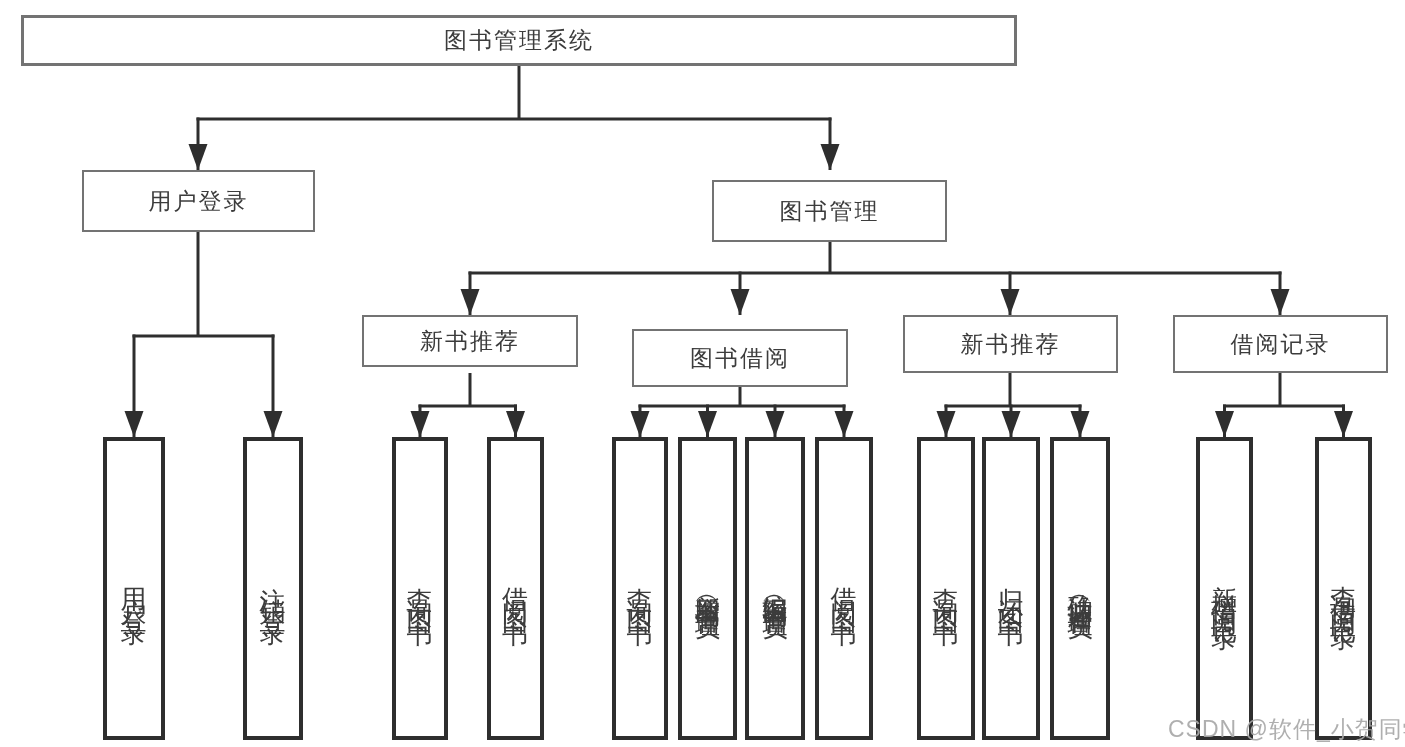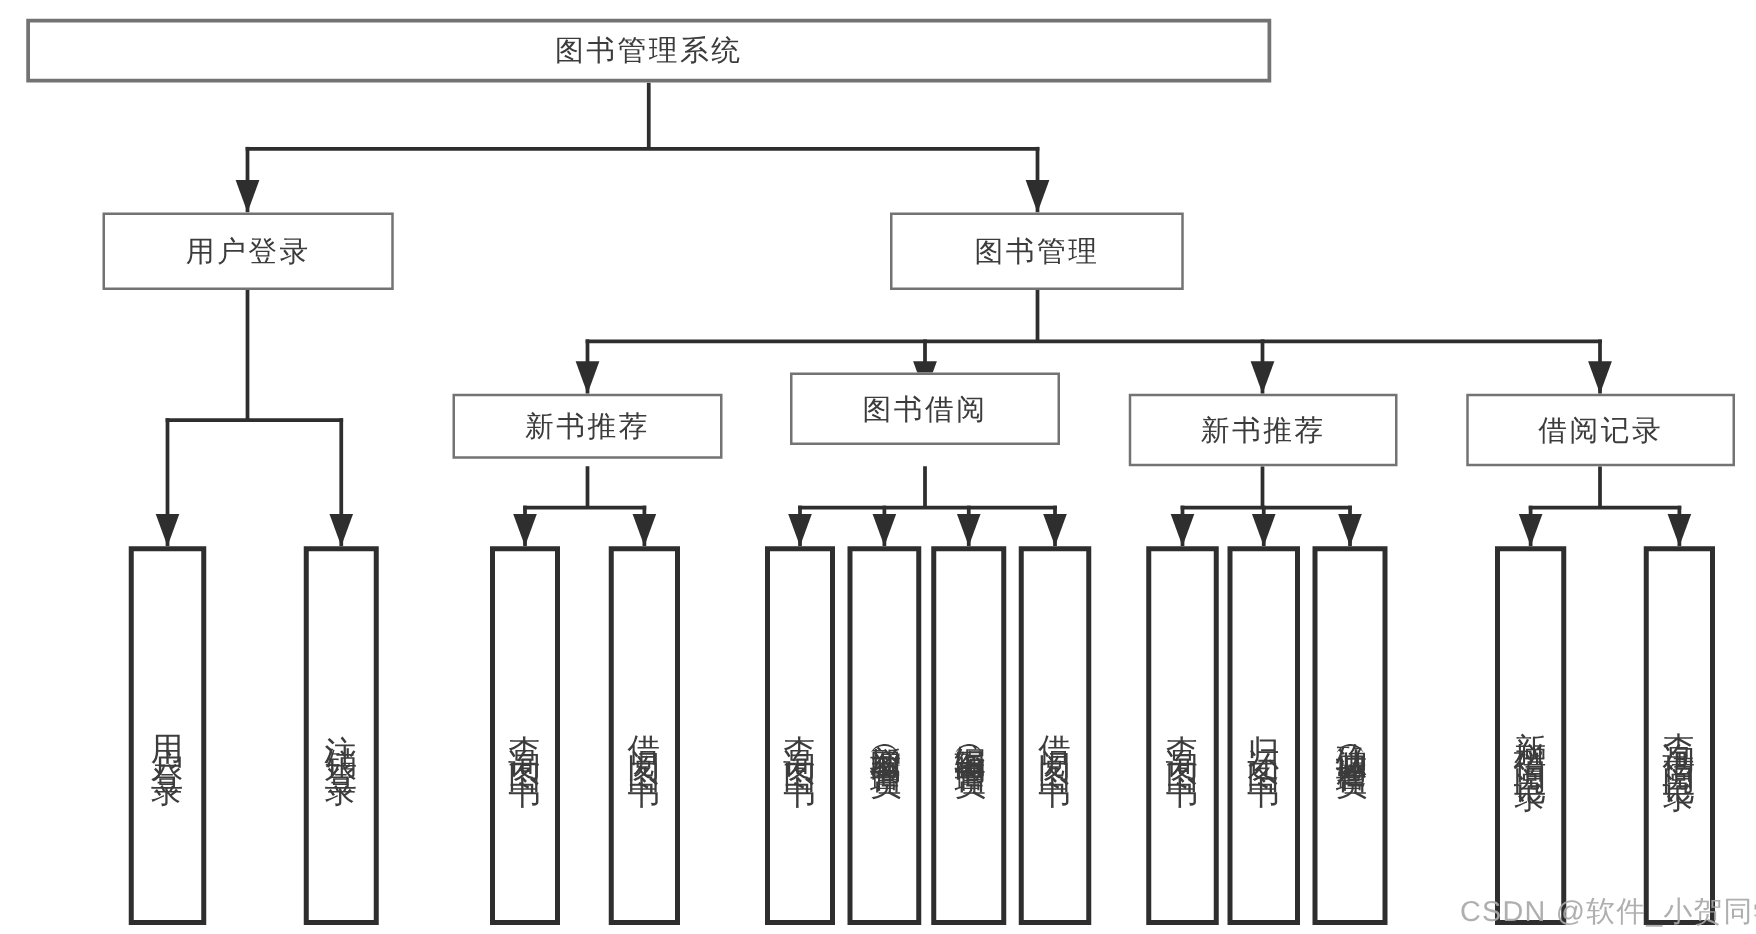--- a/index.html
+++ b/index.html
@@ -84,24 +84,24 @@
       <line x1="1280" y1="373" x2="1280" y2="406"></line>
       <line x1="1223" y1="406" x2="1345" y2="406"></line>
       <line x1="1224.5" y1="404.5" x2="1224.5" y2="437" marker-end="url(#arr)"></line>
       <line x1="1343.5" y1="404.5" x2="1343.5" y2="437" marker-end="url(#arr)"></line>
     </g>
   </svg>
 
   <div class="hbox root" style="left:21px;top:15px;width:996px;height:51px">图书管理系统</div>
 
   <div class="hbox" style="left:82px;top:170px;width:233px;height:62px">用户登录</div>
-  <div class="hbox" style="left:712px;top:170px;width:235px;height:62px">图书管理</div>
+  <div class="hbox" style="left:712px;top:180px;width:235px;height:62px">图书管理</div>
 
   <div class="hbox" style="left:362px;top:315px;width:216px;height:52px">新书推荐</div>
-  <div class="hbox" style="left:632px;top:298px;width:216px;height:58px">图书借阅</div>
+  <div class="hbox" style="left:632px;top:329px;width:216px;height:58px">图书借阅</div>
   <div class="hbox" style="left:903px;top:315px;width:215px;height:58px">新书推荐</div>
   <div class="hbox" style="left:1173px;top:315px;width:215px;height:58px">借阅记录</div>
 
   <div class="vbox" style="left:103px;width:62px">
     <span class="vtext">用户登录</span>
   </div>
   <div class="vbox" style="left:243px;width:60px">
     <span class="vtext">注销登录</span>
   </div>
 

